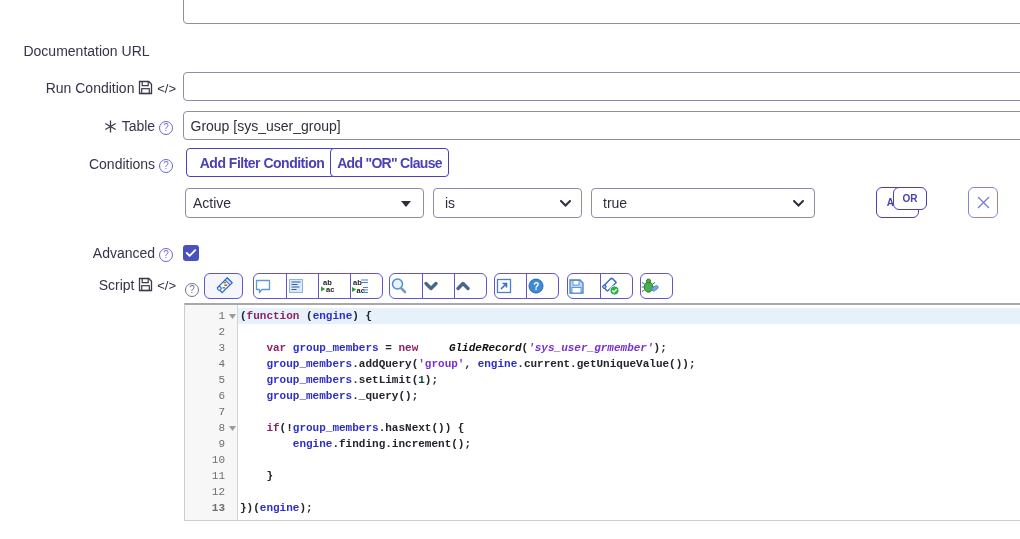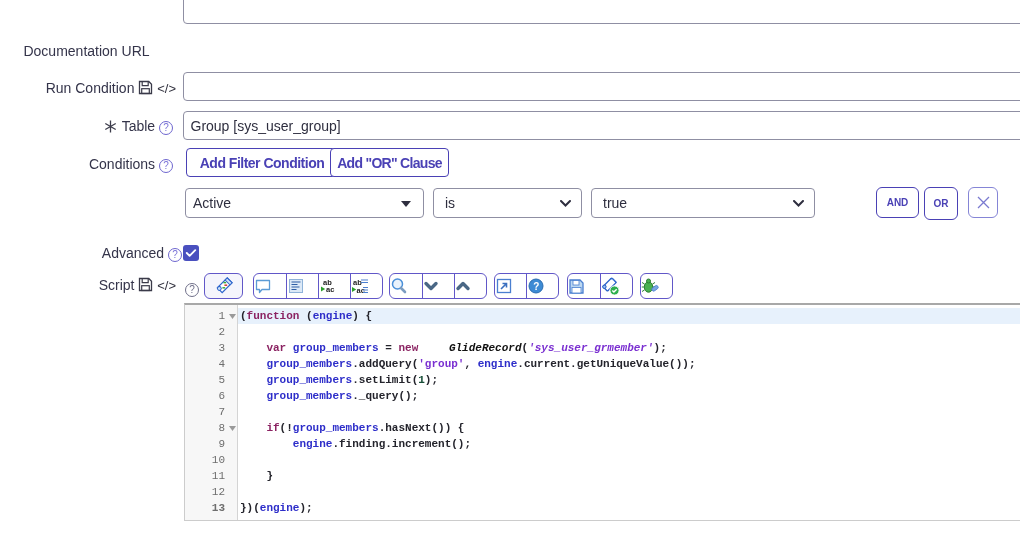--- a/index.html
+++ b/index.html
@@ -57,28 +57,28 @@
 <div class="sel" style="left:185px;top:188px;width:239px;height:30px;padding-left:7px;">Active<svg class="abs" style="right:12px;top:12px" width="10" height="6">
       <path d="M0 0h10L5 6z" fill="#2e2e3f"></path>
     </svg></div>
 <div class="sel" style="left:433px;top:188px;width:149px;height:30px;">is<svg class="abs" style="right:10px;top:11px" width="11" height="7" viewBox="0 0 11 7">
       <path d="M1 1l4.5 4.5L10 1" fill="none" stroke="#2e2e3f" stroke-width="2" stroke-linecap="round"></path>
     </svg></div>
 <div class="sel" style="left:591px;top:188px;width:224px;height:30px;">true<svg class="abs" style="right:10px;top:11px" width="11" height="7" viewBox="0 0 11 7">
       <path d="M1 1l4.5 4.5L10 1" fill="none" stroke="#2e2e3f" stroke-width="2" stroke-linecap="round"></path>
     </svg></div>
 <div class="btn" style="left:876px;top:187px;width:43px;height:31px;border-radius:6px;">AND</div>
-<div class="btn" style="left:924px;top:187px;width:34px;height:33px;border-radius:6px;">OR</div>
+<div class="btn" style="left:893px;top:187px;width:34px;height:23px;border-radius:6px;">OR</div>
 <div class="btn" style="left:968px;top:187px;width:30px;height:31px;border-radius:6px;border-color:#8585d6;">
 <svg width="15" height="15" viewBox="0 0 15 15">
       <path d="M2 2l11 11M13 2L2 13" stroke="#7a7ad0" stroke-width="1.3"></path>
     </svg>
   </div>
 
-<div class="lbl" style="left:0;width:173px;top:245px;text-align:right;padding-left:9px;">Advanced <span class="qi">?</span></div>
+<div class="lbl" style="left:0;width:173px;top:245px;text-align:right;">Advanced <span class="qi">?</span></div>
 <div class="abs" style="left:183px;top:245px;width:16px;height:16px;background:#4a50bf;border-radius:3px;">
 <svg width="16" height="16" viewBox="0 0 17 17">
       <path d="M4 8.5l3 3 6-6" fill="none" stroke="#fff" stroke-width="2" stroke-linecap="round" stroke-linejoin="round"></path>
     </svg></div>
 
 <div class="lbl" style="left:0;width:176px;top:277px;text-align:right;">Script <svg class="flop" width="15" height="15" viewBox="0 0 15 15">
       <path d="M1.5 1.5h9.3l2.7 2.7v9.3H1.5z" fill="none" stroke="#3a3a49" stroke-width="1.3"></path>
       <path d="M4.2 1.8v3.8h6v-3.8" fill="none" stroke="#3a3a49" stroke-width="1.2"></path>
       <rect x="3.7" y="8.7" width="7.6" height="4.8" fill="none" stroke="#3a3a49" stroke-width="1.2"></rect>
     </svg> <span class="cod">&lt;/&gt;</span></div>

